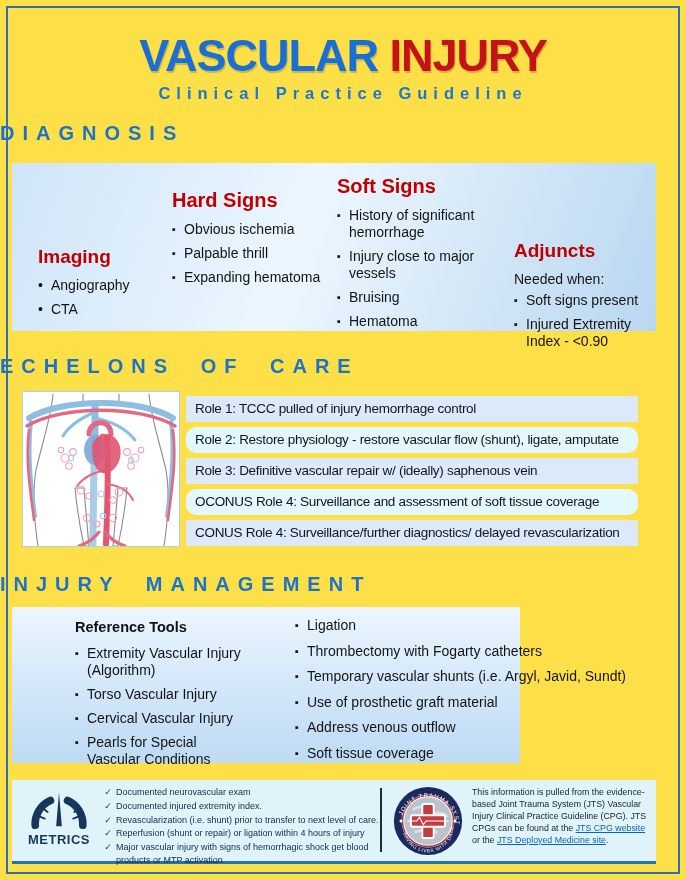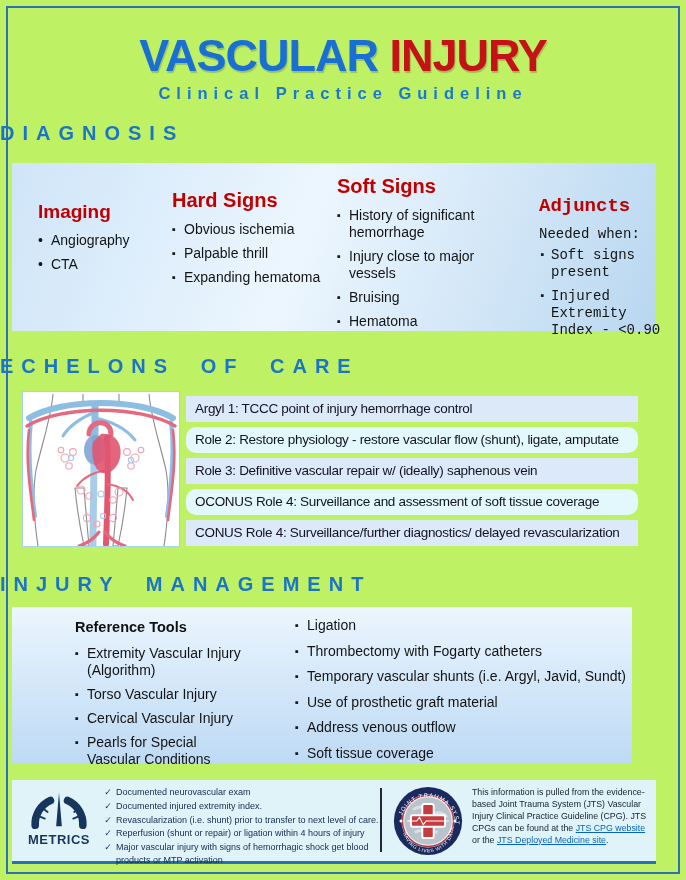--- a/index.html
+++ b/index.html
@@ -1,18 +1,18 @@
 <!DOCTYPE html>
 <html><head>
 <meta charset="utf-8">
 <style>
   * { margin:0; padding:0; box-sizing:border-box; }
   html,body { background:#ffffff; }
   body { font-family:"Liberation Sans", sans-serif; color:#1a1a1a; }
-  .page { position:relative; width:686px; height:880px; background:#bef264; overflow:hidden; }
+  .page { position:relative; width:686px; height:880px; background:#fde047; overflow:hidden; }
   .frame { position:absolute; left:6px; top:6px; right:6px; bottom:6px; border:2px solid #2e6fb5; pointer-events:none; }
 
   
   .title { position:absolute; top:30px; left:0; width:100%; text-align:center;
            font-size:45px; font-weight:bold; letter-spacing:-1px;
            text-shadow:1px 2px 1px rgba(30,50,110,.25); white-space:nowrap; }
   .title .t-blue { color:#1a6fd4; }
   .title .t-red  { color:#c51218; text-shadow:1px 2px 1px rgba(110,10,10,.25); }
   .subtitle { position:absolute; top:84px; left:0; width:100%; text-align:center;
               font-size:16.5px; font-weight:bold; letter-spacing:6px; color:#1b77cf; }
@@ -23,39 +23,39 @@
   #h-injury    { top:573px; }
 
   
   .diag-band { position:absolute; left:12px; top:163px; width:644px; height:168px;
                background:linear-gradient(110deg,#cfe5f8 0%,#ecf6fe 45%,#b9d7f0 100%); }
   .diag-col { position:absolute; top:0; height:100%; }
   .col-title { color:#c00000; font-weight:bold; }
   #col-imaging  { left:26px;  width:125px; padding-top:38px; }
   #col-hard     { left:160px; width:160px; padding-top:26px; }
   #col-soft     { left:325px; width:165px; padding-top:12px; }
-  #col-adjuncts { left:527px; width:138px; padding-top:32px;font-family:Liberation Mono, monospace; }
-  #col-imaging .col-title, #col-adjuncts .col-title { font-size:19px; }
+  #col-adjuncts { left:502px; width:138px; padding-top:32px; }
+  #col-imaging .col-title, #col-adjuncts .col-title { font-size:19px;margin-top:45px; }
   #col-hard .col-title, #col-soft .col-title { font-size:20px; }
   .col-title { margin-bottom:9px; }
   .intro { font-size:14px; margin-bottom:5px; color:#141414; }
   .bullet, .dot { display:flex; font-size:14px; line-height:1.22; margin-bottom:7px; color:#141414; }
   .bullet::before { content:"▪"; flex:0 0 12px; font-size:11px; line-height:1.55; }
   .dot::before    { content:"•"; flex:0 0 13px; font-size:14px; }
 
   
   .anatomy-box { position:absolute; left:22px; top:391px; width:158px; height:156px;
                  background:#ffffff; border:1px solid #a9d3e6; }
   .role-row { position:absolute; left:186px; width:452px; height:26px; line-height:26px;
               padding-left:9px; font-size:13.5px; letter-spacing:-0.3px; color:#14141e; white-space:nowrap; }
   .role-odd  { background:#dbe9f9; }
   .role-even { background:#e2f8fc;border-radius:10px; }
 
   
-  .mgmt-band { position:absolute; left:12px; top:607px; width:620px; height:156px;
+  .mgmt-band { position:absolute; left:12px; top:607px; width:508px; height:156px;
                background:linear-gradient(to bottom,#ecf6fe 0%,#d8eafa 40%,#bedaf4 100%); }
   .ref-col { position:absolute; left:63px; top:12px; width:180px; }
   .ref-title { font-size:14.5px; font-weight:bold; color:#111; margin-bottom:10px; }
   .proc-col { position:absolute; left:283px; top:10px; width:360px; }
   .proc-col .bullet { margin-bottom:8.5px; font-size:14px; }
   .ref-col .bullet { width:172px; }
 
   
   .footer { position:absolute; left:12px; top:780px; width:644px; height:84px;
             background:#e0f3f9; border-bottom:3px solid #2272b9; }
@@ -193,21 +193,21 @@
         <g stroke="#a9cde9">
           <circle cx="48" cy="66" r="2.6"></circle>
             <circle cx="108" cy="68" r="2.6"></circle>
             <circle cx="78" cy="102" r="3"></circle>
             <circle cx="80" cy="124" r="2.6"></circle>
         </g>
       </g>
     </svg>
   </div>
 
-  <div class="role-row role-odd" style="top:396px">Argyl 1:  TCCC point of injury hemorrhage control</div>
+  <div class="role-row role-odd" style="top:396px">Role 1:  TCCC pulled of injury hemorrhage control</div>
   <div class="role-row role-even" style="top:427px">Role 2:  Restore physiology - restore vascular flow (shunt), ligate, amputate</div>
   <div class="role-row role-odd" style="top:458px">Role 3:  Definitive vascular repair w/ (ideally) saphenous vein</div>
   <div class="role-row role-even" style="top:489px">OCONUS Role 4:  Surveillance and assessment of soft tissue coverage</div>
   <div class="role-row role-odd" style="top:520px">CONUS Role 4:  Surveillance/further diagnostics/ delayed revascularization</div>
 
   <div class="sec-heading" id="h-injury">INJURY MANAGEMENT</div>
   <div class="mgmt-band">
 
     <div class="ref-col">
       <div class="ref-title">Reference Tools</div>

